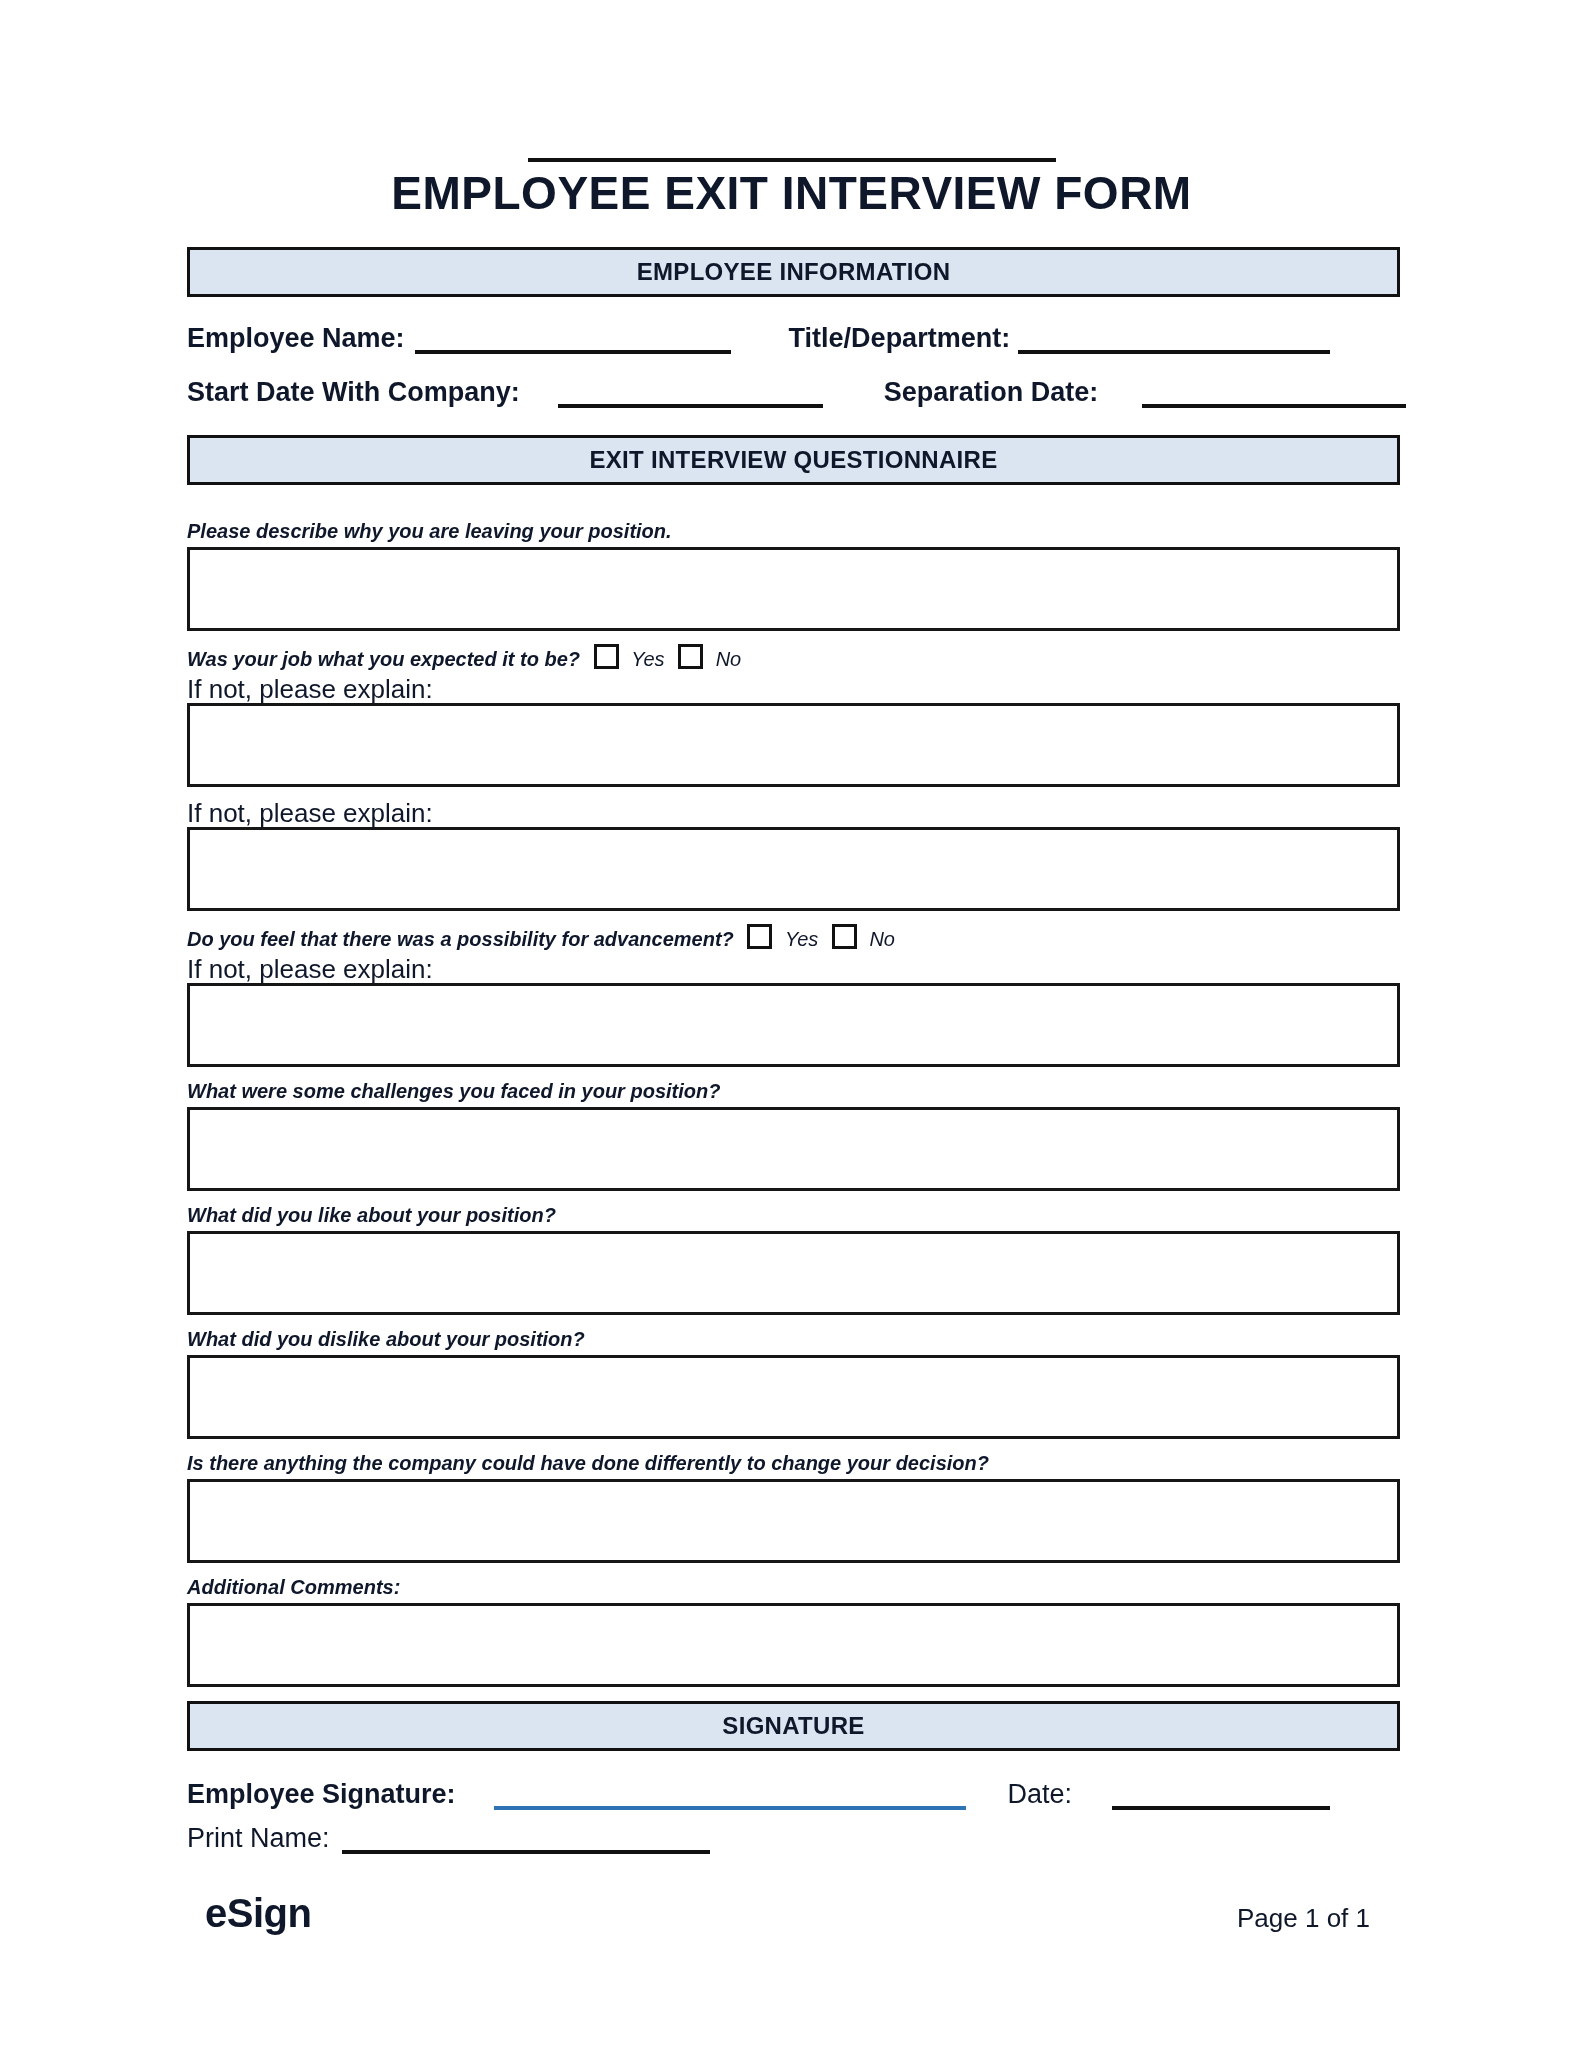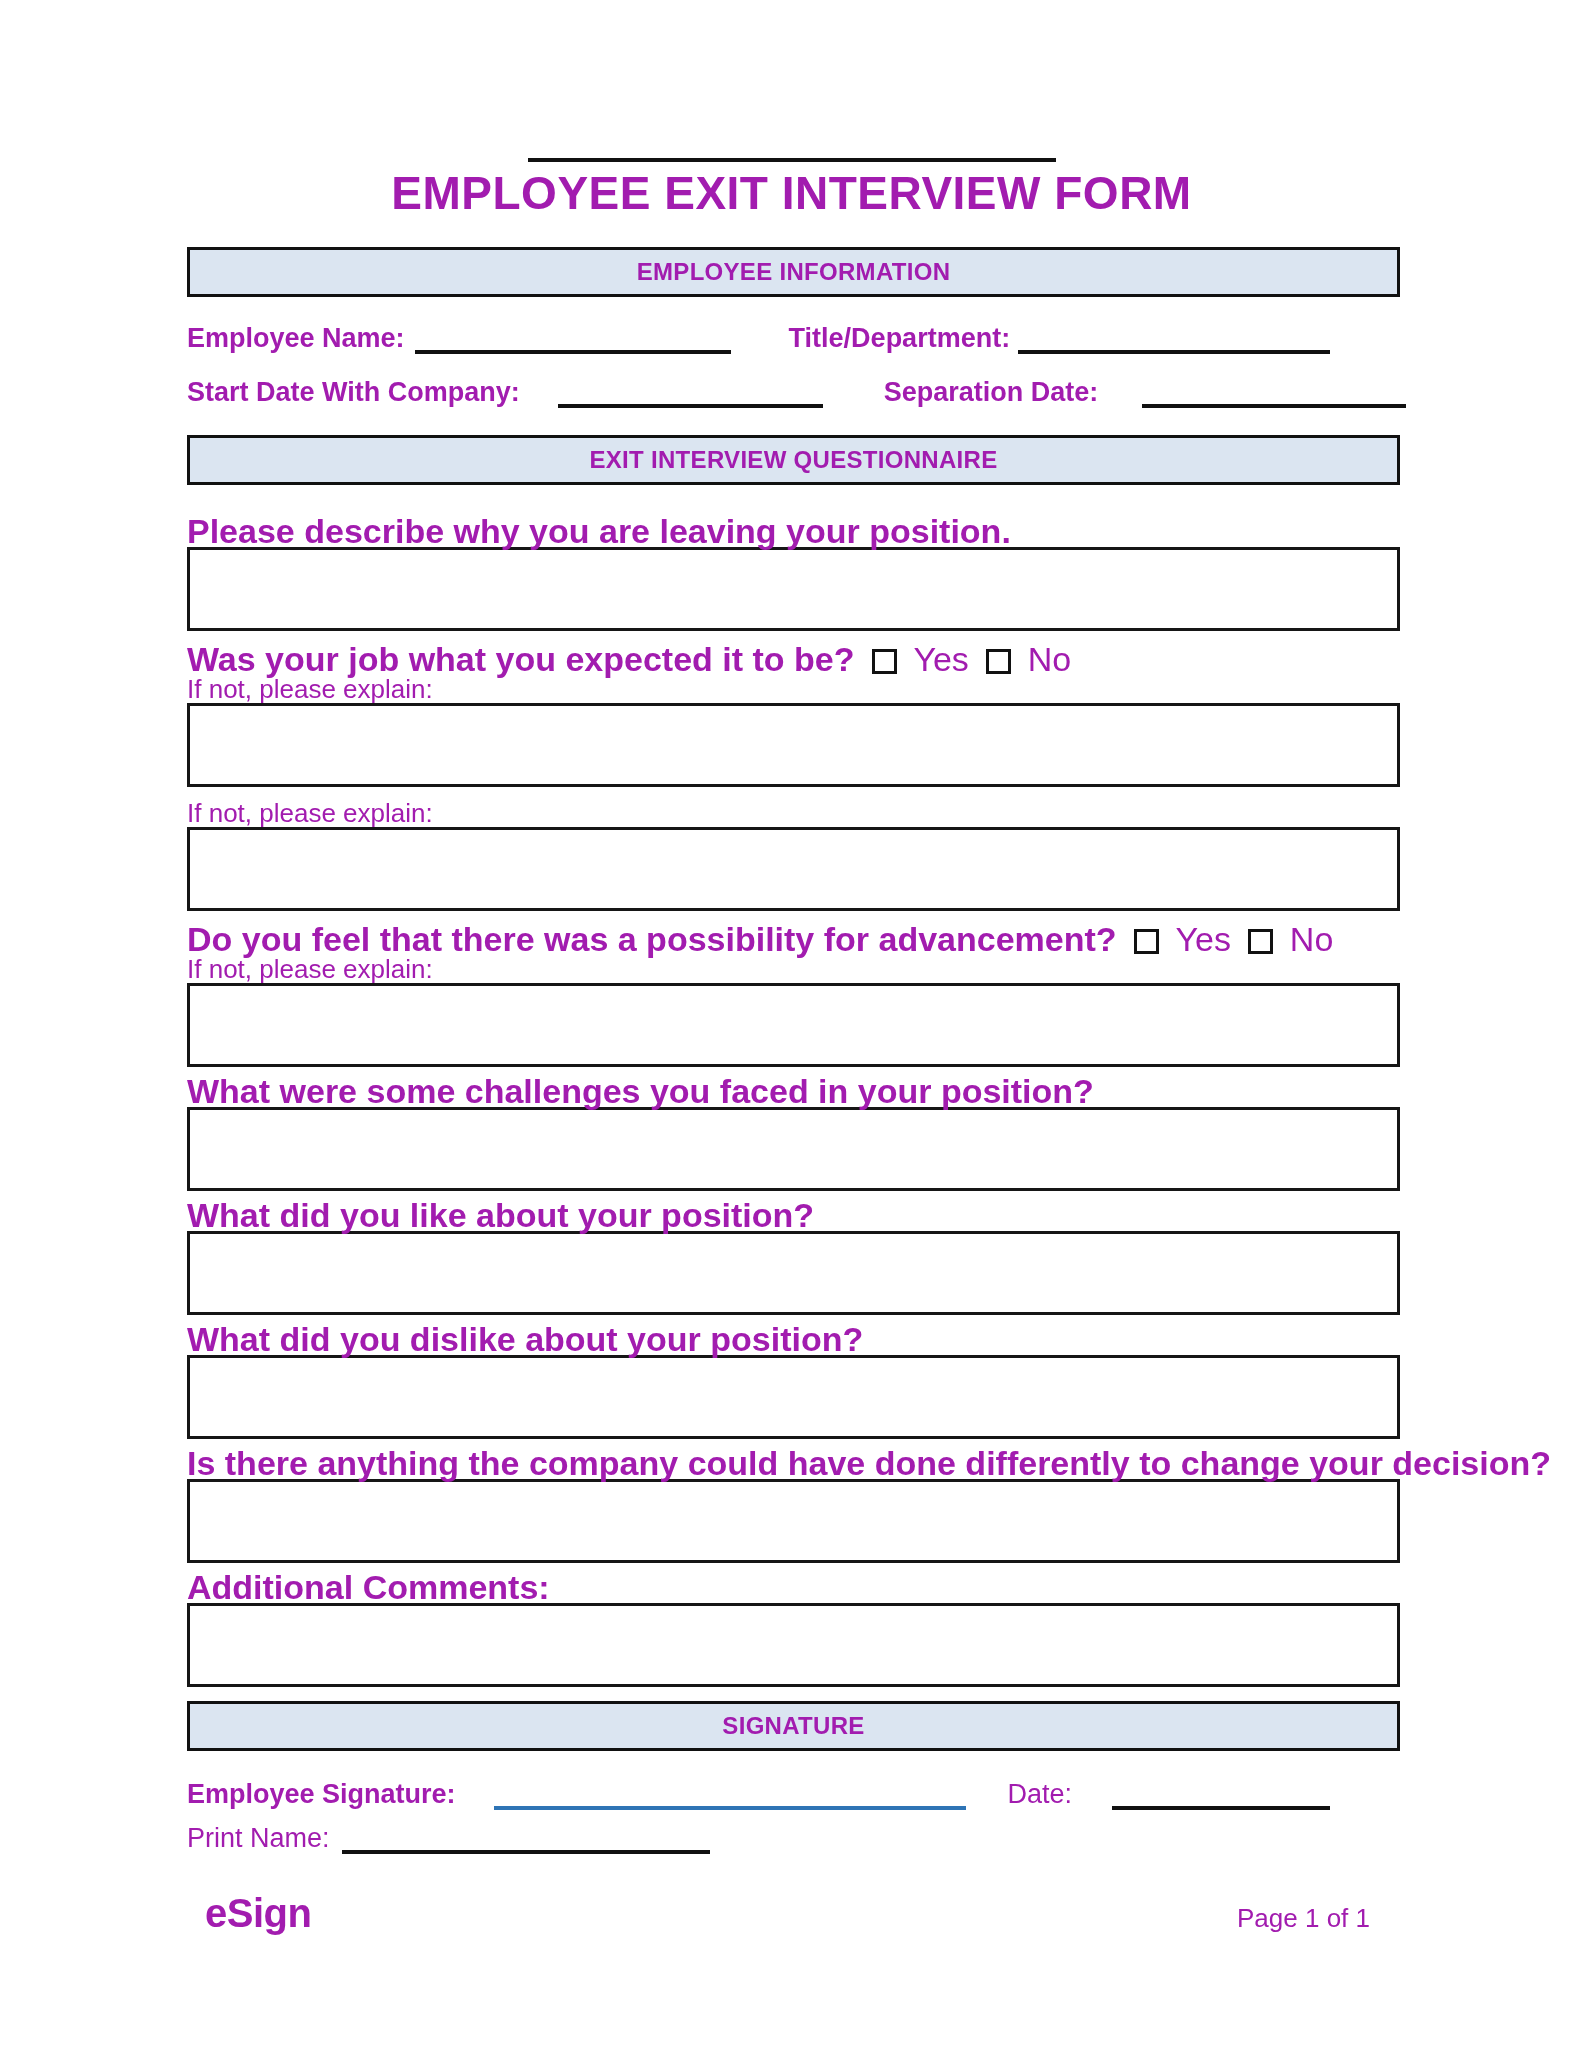--- a/index.html
+++ b/index.html
@@ -3,21 +3,21 @@
 <meta charset="utf-8">
 <style>
   * { box-sizing: border-box; }
   html, body { margin: 0; padding: 0; background: #ffffff; }
   .page {
     position: relative;
     width: 1583px;
     height: 2048px;
     background: #ffffff;
     font-family: "Liberation Sans", "DejaVu Sans", sans-serif;
-    color: #a21caf;
+    color: #0f172a;
     overflow: hidden;
   }
   
   .top-blank-line {
     width: 528px;
     height: 0;
     border-top: 4px solid #111111;
     margin: 158px auto 0 auto;
   }
   .doc-title {
@@ -61,21 +61,21 @@
   .w316 { width: 316px; margin-left: 10px; }
   .w312 { width: 312px; margin-left: 8px; }
   .w265 { width: 265px; margin-left: 6px; }
   .w264 { width: 264px; margin-left: 12px; }
   .ml58 { margin-left: 58px; }
   .ml29 { margin-left: 29px; }
 
   .q-item { margin-top: 8px; }
   .q-item.first { margin-top: 30px; }
   .q-item.has-explain { margin-top: 12px; }
-  .q-row { font-size: 34px; line-height: 32px; white-space: nowrap; }
+  .q-row { font-size: 20px; line-height: 32px; white-space: nowrap; font-style: italic; }
   .q-label { font-weight: 700; }
   .cb {
     display: inline-block;
     width: 25px; height: 25px;
     border: 3px solid #111111;
     background: #ffffff;
     margin-left: 8px;
     vertical-align: -3px;
   }
   .cb-label { margin-left: 7px; }

